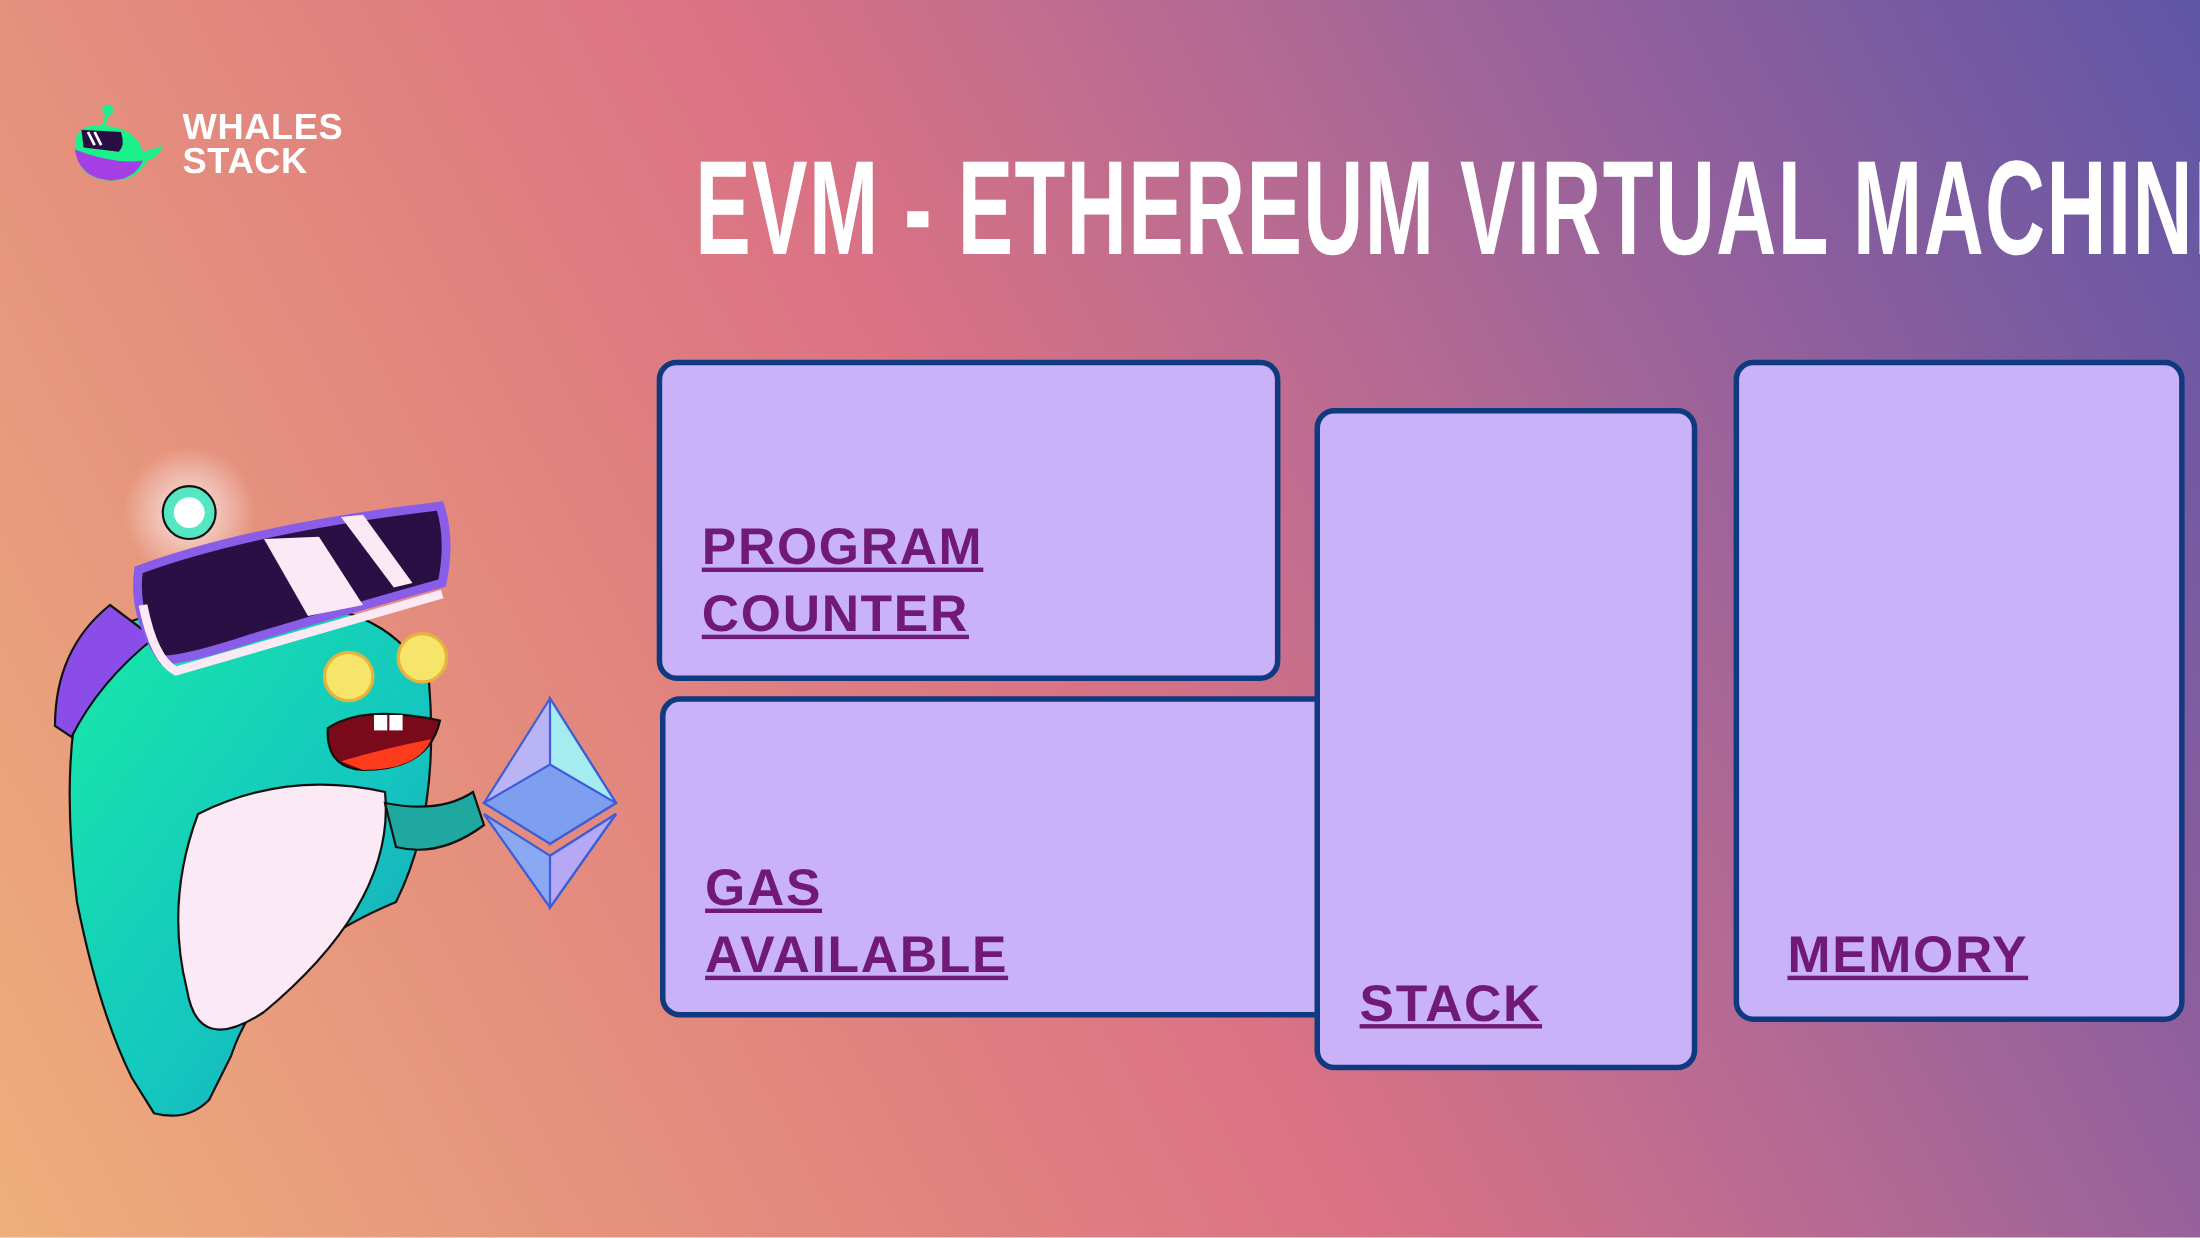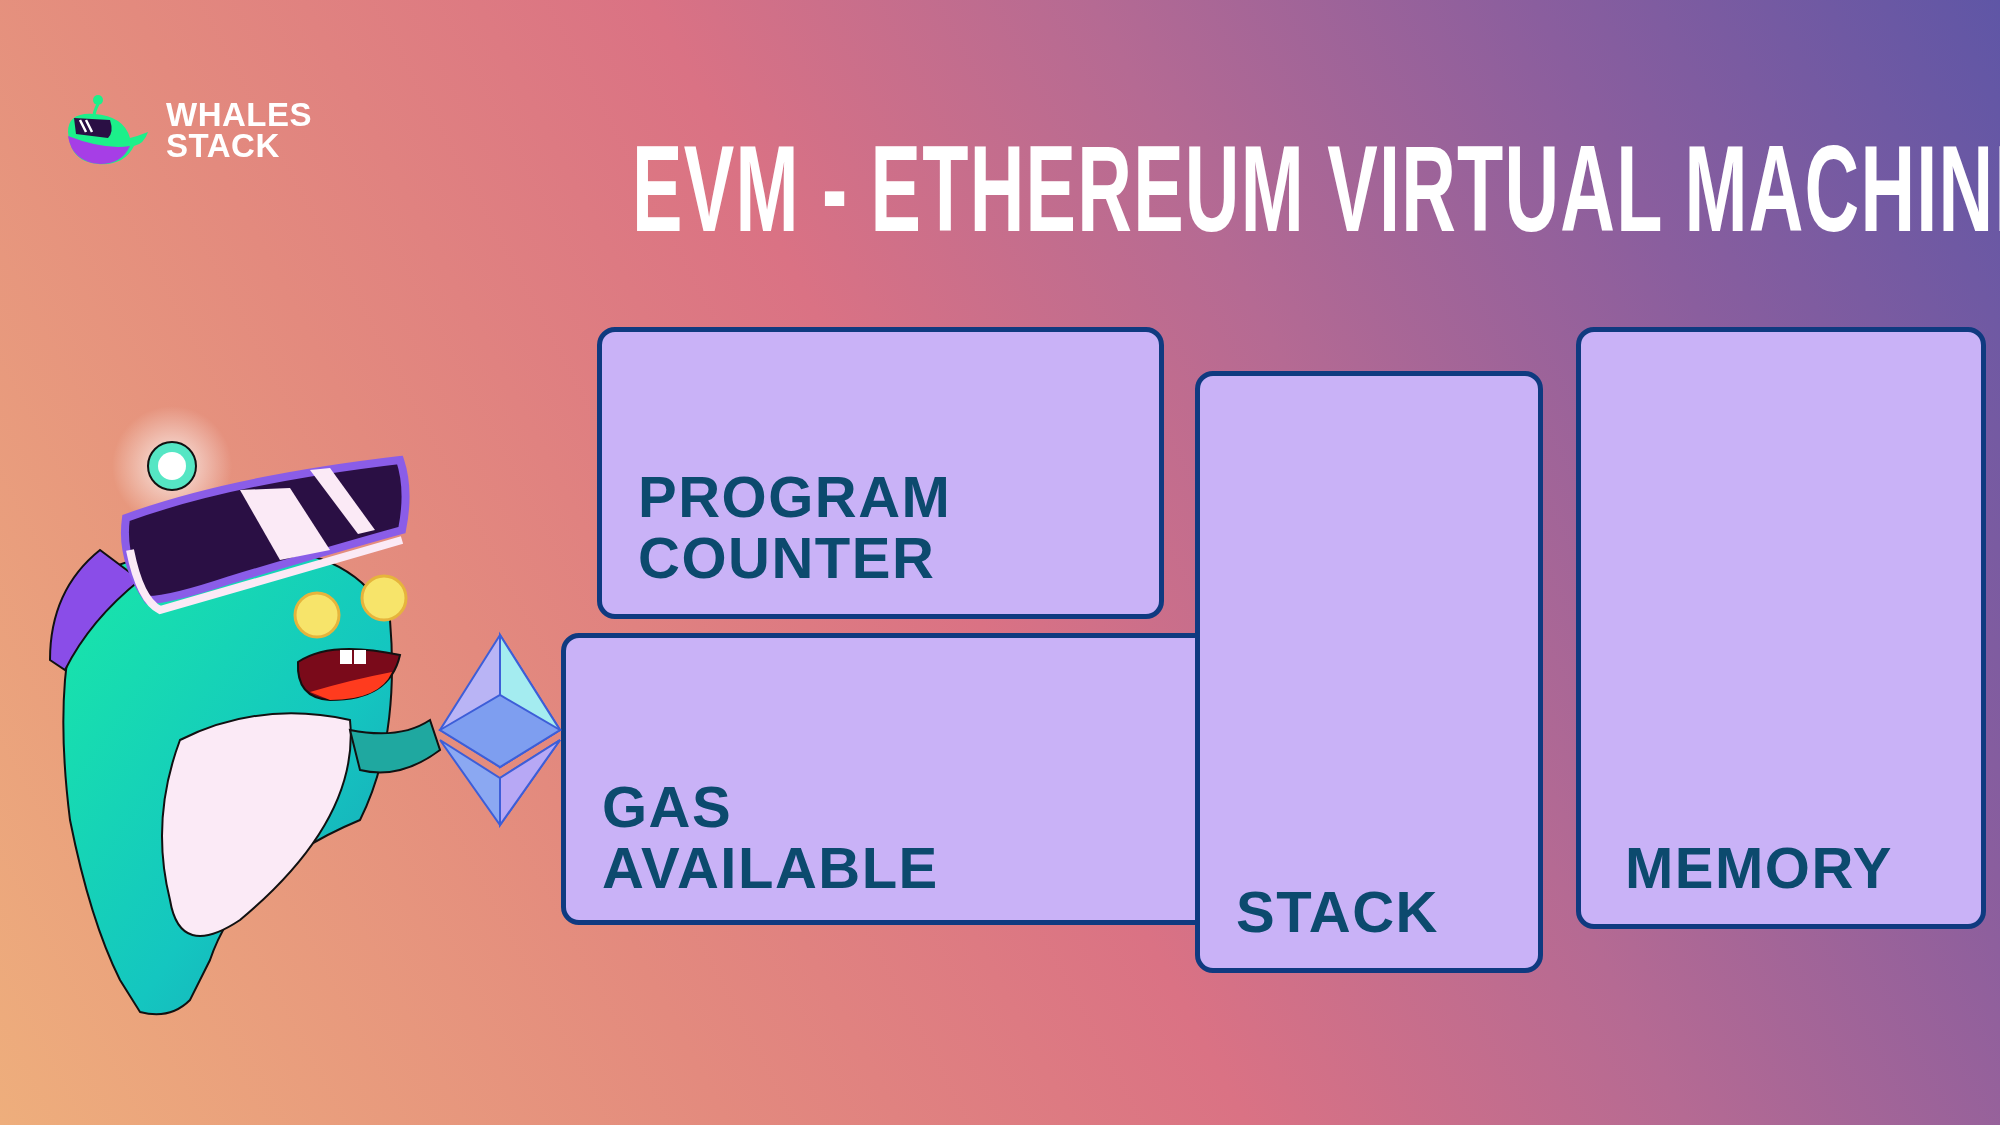--- a/index.html
+++ b/index.html
@@ -14,22 +14,22 @@
     position:absolute; left:632px; top:128px; width:1260px;
     color:#fff; font-family:"Liberation Sans", sans-serif; font-weight:700;
     font-size:122px; line-height:122px; white-space:nowrap;
     transform: scaleX(0.62); transform-origin:left top; letter-spacing:2px;
   }
   .box {
     position:absolute; background:#c9b2f7; border:5px solid #0f3a80; border-radius:18px;
     box-sizing:border-box;
   }
   .box-label {
-    position:absolute; color:#0c4a6e; font-family:"Liberation Sans", sans-serif; font-weight:700;
-    font-size:58px; line-height:61px; letter-spacing:1.5px; white-space:pre-line;
+    position:absolute; color:#701a75; font-family:"Liberation Sans", sans-serif; font-weight:700;
+    font-size:47px; line-height:61px; letter-spacing:1.5px; white-space:pre-line;text-decoration:underline;
   }
   .mascot { position:absolute; left:30px; top:400px; }
 </style>
 </head>
 <body>
 
 <div class="logo">
   <svg width="88" height="76" viewBox="0 0 88 76">
     <circle cx="34" cy="8" r="5" fill="#1cf08a"></circle>
     <path d="M34 12 Q30 20 30 24" stroke="#1cf08a" stroke-width="3" fill="none"></path>
@@ -44,21 +44,21 @@
   </div>
 </div>
 
 <div class="title">EVM - ETHEREUM VIRTUAL MACHINE</div>
 
 <div class="box" style="left:597px; top:327px; width:567px; height:292px;">
   <div class="box-label" style="left:36px; top:134px;">PROGRAM
 COUNTER</div>
 </div>
 
-<div class="box" style="left:561px; top:633px; width:666px; height:292px;">
+<div class="box" style="left:600px; top:633px; width:666px; height:292px;">
   <div class="box-label" style="left:36px; top:138px;">GAS
 AVAILABLE</div>
 </div>
 
 <div class="box" style="left:1195px; top:327px; width:348px; height:602px;margin-top:44px;">
   <div class="box-label" style="left:36px; top:505px;">STACK</div>
 </div>
 
 <div class="box" style="left:1576px; top:327px; width:410px; height:602px;">
   <div class="box-label" style="left:44px; top:505px;">MEMORY</div>

